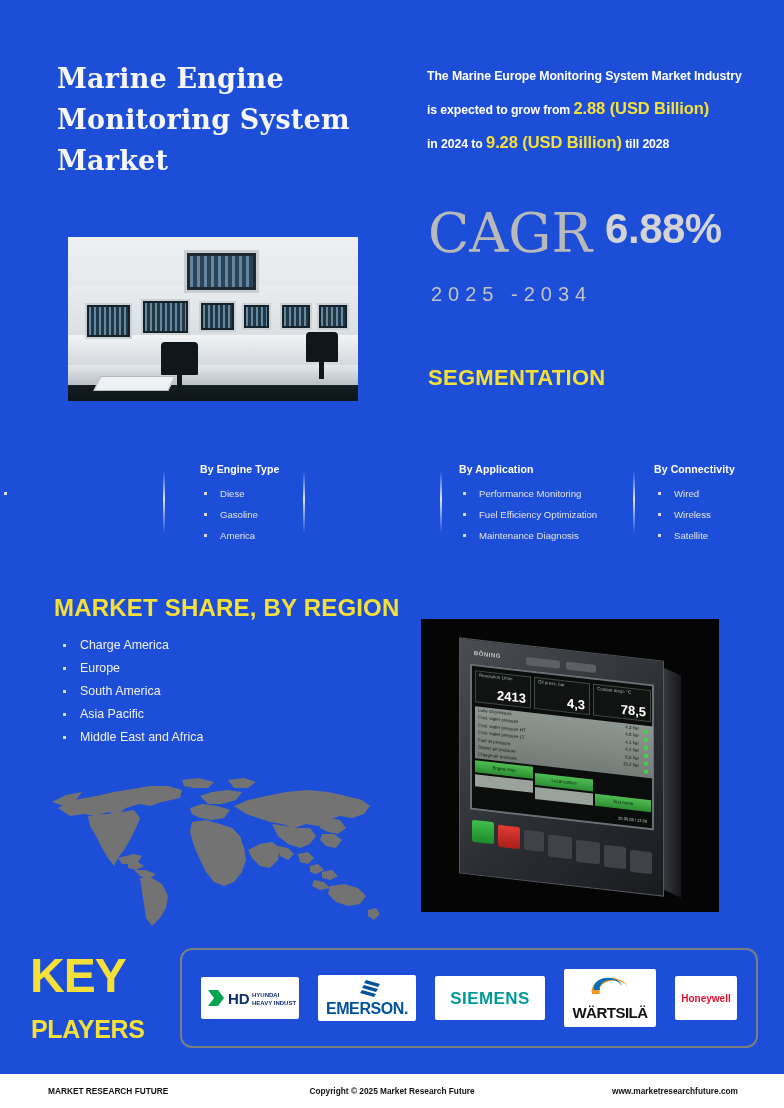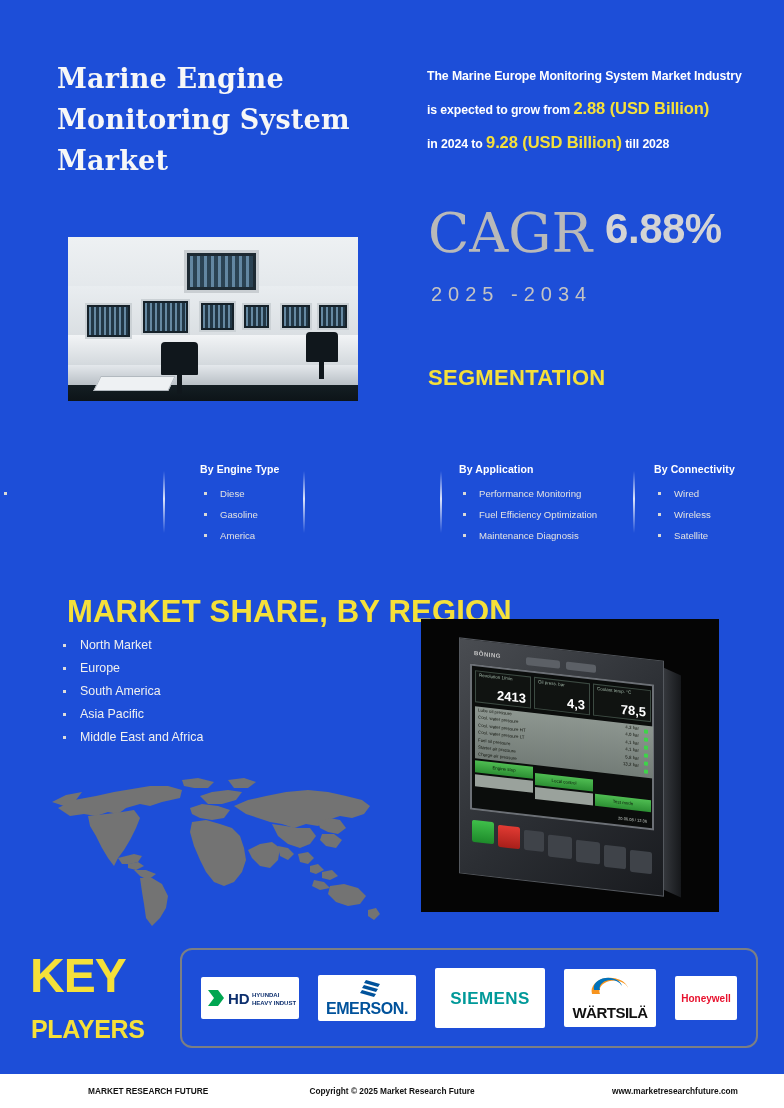--- a/index.html
+++ b/index.html
@@ -91,21 +91,21 @@
   }
   .seg-div {
     position:absolute; top:8px; width:1.5px; height:62px;
     background:linear-gradient(180deg,rgba(255,255,255,0) 0%,rgba(255,255,255,.85) 45%,rgba(255,255,255,0) 100%);
   }
   .stray-dot { position:absolute; left:4px; top:492px; width:3px; height:3px; background:#d8d8d8; }
 
   
   .ms-heading {
     position:absolute; left:54px; top:594px;
-    font-size:31px; font-weight:700; color:#f5e03a; letter-spacing:.2px;margin-left:13px;
+    font-size:24px; font-weight:700; color:#f5e03a; letter-spacing:.2px;
   }
   .ms-list { position:absolute; left:58px; top:634px; list-style:none; }
   .ms-list li {
     font-size:12.4px; color:#f0f0f0; line-height:23px;
     position:relative; padding-left:22px; font-weight:400;
   }
   .ms-list li:before {
     content:""; position:absolute; left:5px; top:10px;
     width:3.2px; height:3.2px; background:#dcdcdc;
   }
@@ -173,21 +173,21 @@
     background:#ffffff; border-radius:2px; display:flex;
     align-items:center; justify-content:center; overflow:hidden;
   }
 
   
   .footer {
     position:absolute; left:0; bottom:0; width:784px; height:34px;
     background:#ffffff; display:flex; align-items:center;
   }
   .footer span { font-size:8.3px; font-weight:700; color:#111; white-space:nowrap; }
-  .f1 { position:absolute; left:48px;margin-left:40px; }
+  .f1 { position:absolute; left:48px; }
   .f2 { position:absolute; left:50%; transform:translateX(-50%); }
   .f3 { position:absolute; right:46px; }
 </style>
 </head>
 <body>
 
 <div class="page">
 
   <div class="title">Marine Engine Monitoring System Market</div>
 
@@ -273,21 +273,21 @@
         <li>Wired</li>
         <li>Wireless</li>
         <li>Satellite</li>
       </ul>
     </div>
   </div>
   <div class="stray-dot"></div>
 
   <div class="ms-heading">MARKET SHARE, BY REGION</div>
   <ul class="ms-list">
-    <li>North Market</li>
+    <li>Charge America</li>
     <li>Europe</li>
     <li>South America</li>
     <li>Asia Pacific</li>
     <li>Middle East and Africa</li>
   </ul>
 
   <div class="map">
     <svg viewBox="0 0 366 168" xmlns="http://www.w3.org/2000/svg">
       <g fill="#737373">
         <path d="M36 46 L52 38 L74 34 L92 30 L110 27 L128 24 L146 24 L160 28 L158 36 L140 40 L128 44 L118 42 L104 46 L96 52 L86 50 L74 54 L62 52 L48 54 Z"></path>
@@ -412,21 +412,21 @@
           <path d="M16 1 L30 5 L28 8 L14 4 Z"></path>
             <path d="M14 6 L28 10 L26 13 L12 9 Z"></path>
           <path d="M12 11 L26 15 L24 18 L10 14 Z"></path>
         </g>
       </svg>
       <svg width="90" height="18" viewBox="0 0 90 18">
         <text x="45" y="15" text-anchor="middle" font-family="Liberation Sans, sans-serif" font-size="16" font-weight="bold" fill="#00529b" letter-spacing="-0.4">EMERSON.</text>
       </svg>
     </div>
 
-    <div class="logo-card" style="width:110px;height:60px">
+    <div class="logo-card" style="width:110px;height:44px">
       <svg width="104" height="20" viewBox="0 0 104 20">
         <text x="52" y="16" text-anchor="middle" font-family="Liberation Sans, sans-serif" font-size="17" font-weight="bold" fill="#009999" letter-spacing="0.4">SIEMENS</text>
       </svg>
     </div>
 
     <div class="logo-card" style="width:92px;height:58px;flex-direction:column">
       <svg width="52" height="28" viewBox="0 0 52 28">
         <path d="M8 20 A18 13 0 1 1 44 14 A14 10 0 1 0 16 20 Z" fill="#f7941e"></path>
         <path d="M10 16 A14 10 0 1 1 38 12 A10 7 0 1 0 16 16 Z" fill="#0072bc"></path>
       </svg>

